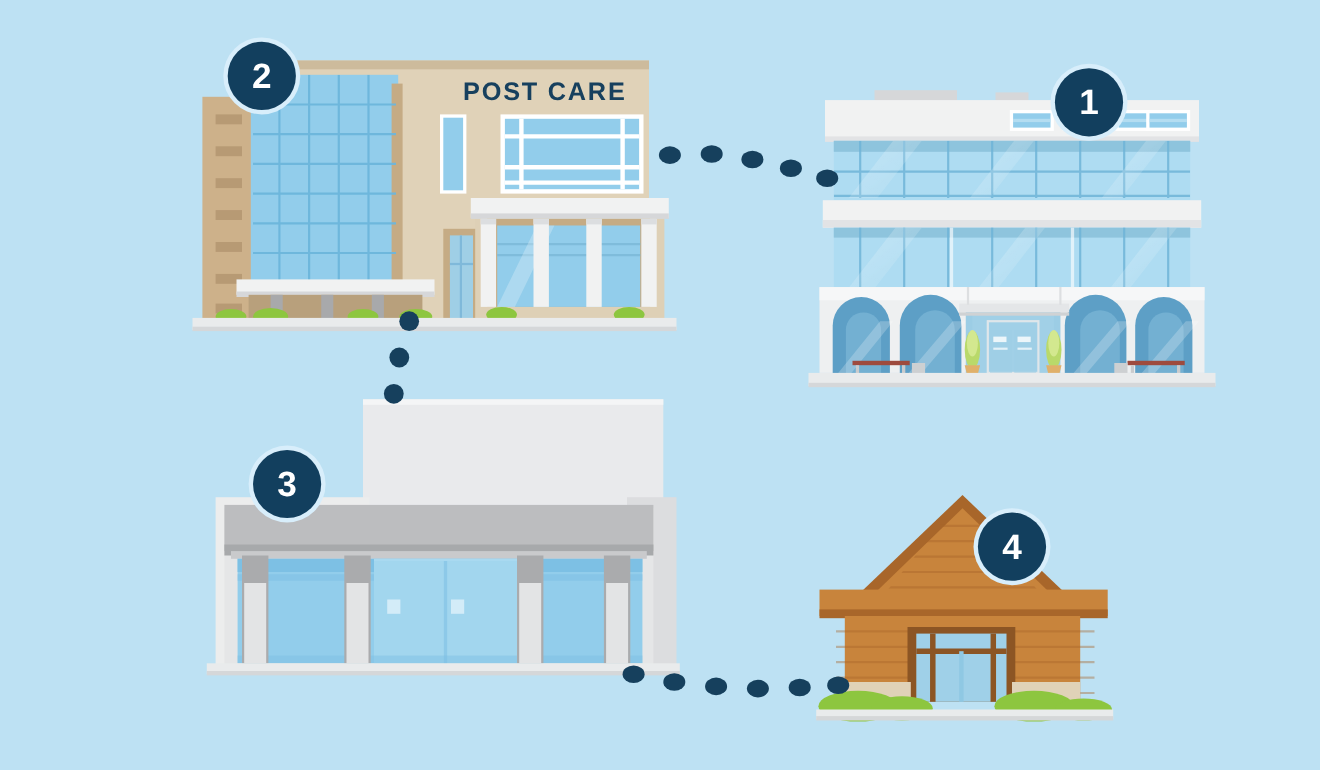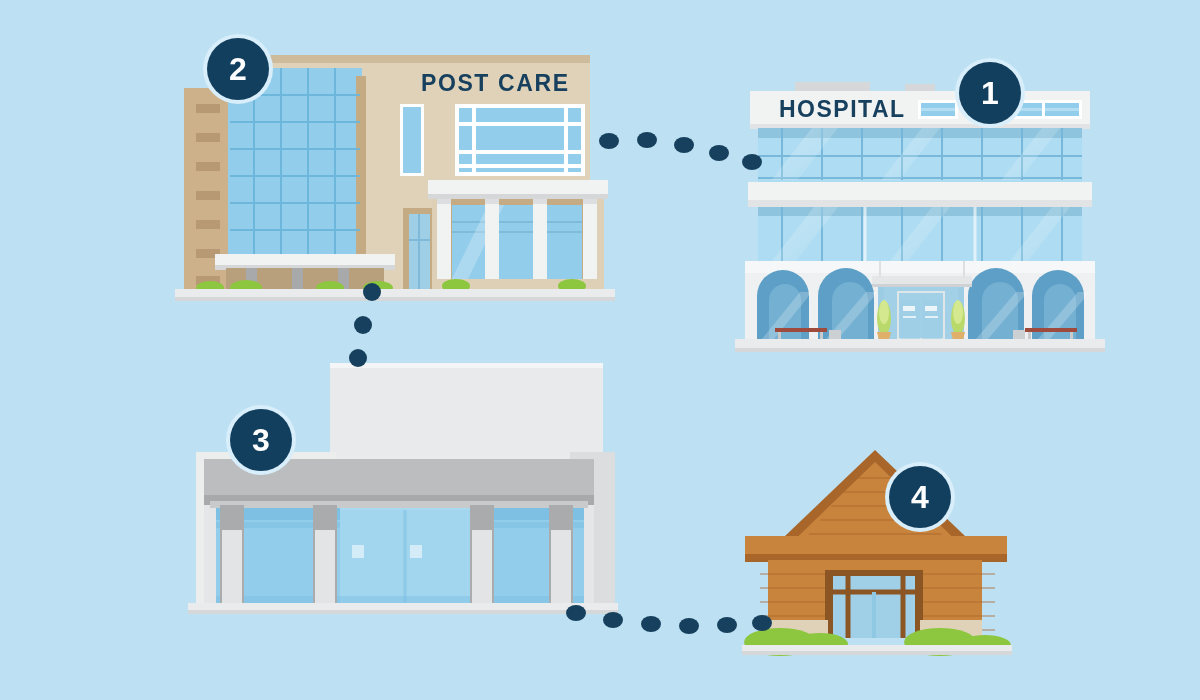--- a/index.html
+++ b/index.html
@@ -419,21 +419,20 @@
     <g fill="#16405d">
       <ellipse cx="576" cy="613" rx="10" ry="8"></ellipse>
       <ellipse cx="613" cy="620" rx="10" ry="8"></ellipse>
       <ellipse cx="651" cy="624" rx="10" ry="8"></ellipse>
       <ellipse cx="689" cy="626" rx="10" ry="8"></ellipse>
       <ellipse cx="727" cy="625" rx="10" ry="8"></ellipse>
       <ellipse cx="762" cy="623" rx="10" ry="8"></ellipse>
     </g>
   </svg>
 
-  <div class="bldg-label" id="label-hospital">HOSPITAL</div>
   <div class="bldg-label" id="label-postcare">POST CARE</div>
 
   <div class="badge-wrap" style="left:955px;top:58px;">
     <div class="badge-ring"></div>
     <div class="badge-circle">
       <span class="badge-num">1</span>
     </div>
   </div>
 
   <div class="badge-wrap" style="left:203px;top:34px;">

